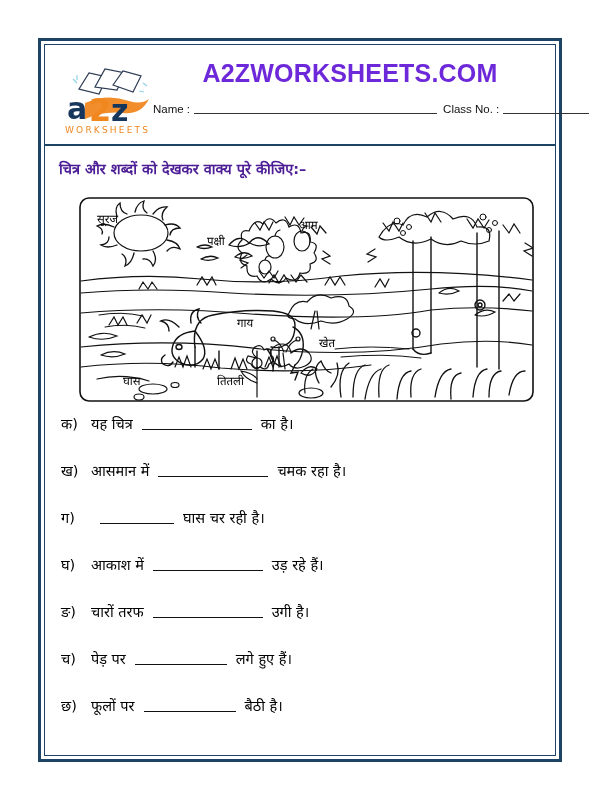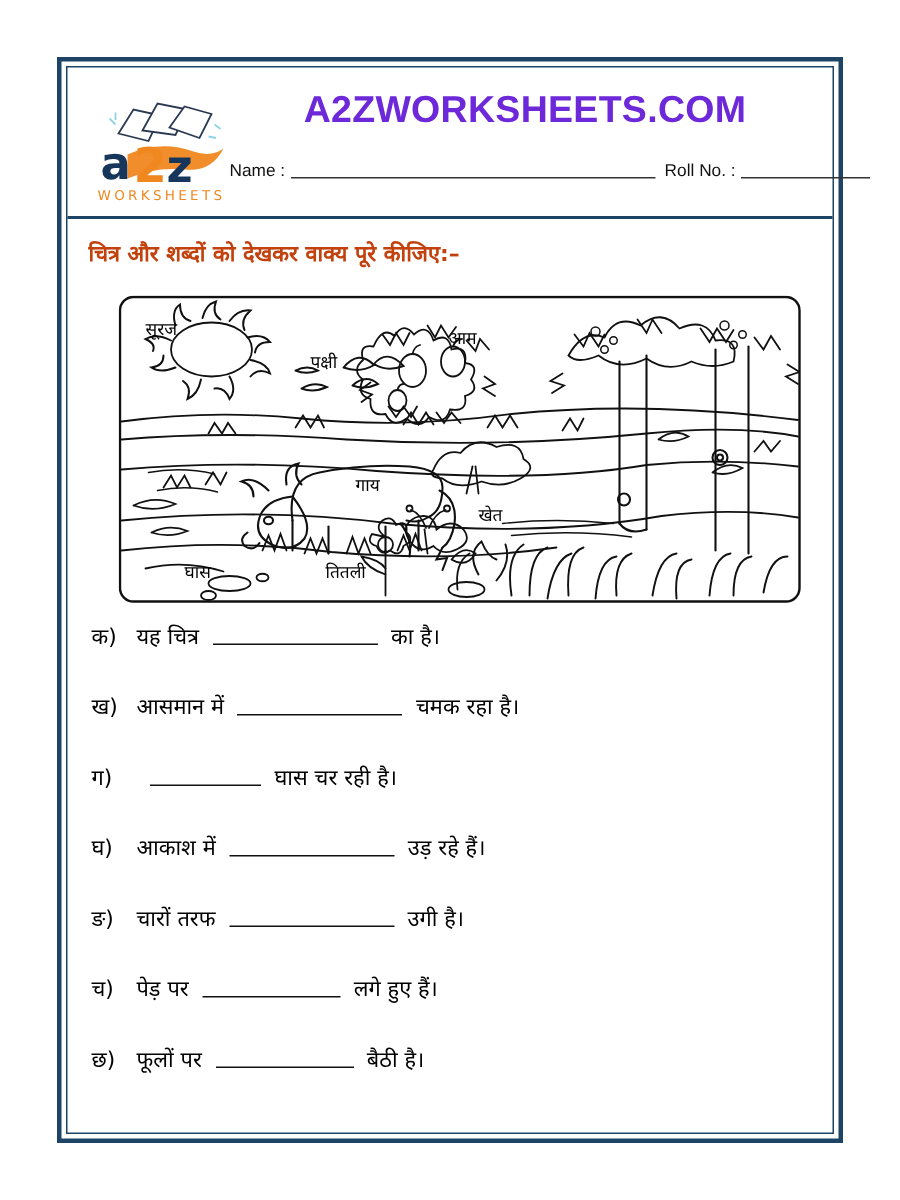--- a/index.html
+++ b/index.html
@@ -74,21 +74,21 @@
   .fields {
     position: absolute;
     left: 108px;
     right: 12px;
     top: 52px;
     font-size: 11.5px;
     color: #111111;
   }
   .field-row {
     display: flex;
-    align-items: flex-end;
+    align-items: center;
     height: 23px;
     white-space: nowrap;
   }
   .field-label { flex: 0 0 auto; padding-right: 2px; }
   .rule {
     flex: 0 0 auto;
     border-bottom: 1px solid #333333;
     height: 11px;
     margin: 0 6px 1px 2px;
   }
@@ -98,21 +98,21 @@
   .w-sec    { width: 72px; }
   .w-date   { width: 92px; }
 
   
   .instruction {
     position: absolute;
     left: 14px;
     top: 113px;
     font-size: 14.5px;
     font-weight: bold;
-    color: #c2410c;
+    color: #4c1d95;
     font-family: "DejaVu Sans", sans-serif;
   }
 
   
   .illustration {
     position: absolute;
     left: 34px;
     top: 152px;
     width: 523px;
     height: 205px;
@@ -192,21 +192,21 @@
           <text x="6" y="70" font-family="DejaVu Sans, sans-serif" font-size="9" letter-spacing="2.2" fill="#f0871f">WORKSHEETS</text>
         </svg>
       </div>
 
       <div class="brand-title">A2ZWORKSHEETS.COM</div>
 
       <div class="fields">
         <div class="field-row">
           <span class="field-label">Name :</span>
           <span class="rule w-name"></span>
-          <span class="field-label">Roll No. :</span>
+          <span class="field-label">Class No. :</span>
           <span class="rule w-roll"></span>
         </div>
       </div>
     </div>
 
     <div class="instruction">चित्र और शब्दों को देखकर वाक्य पूरे कीजिए:–</div>
 
     <div class="illustration">
       <svg viewBox="0 0 455 205" xmlns="http://www.w3.org/2000/svg">
         <defs>

